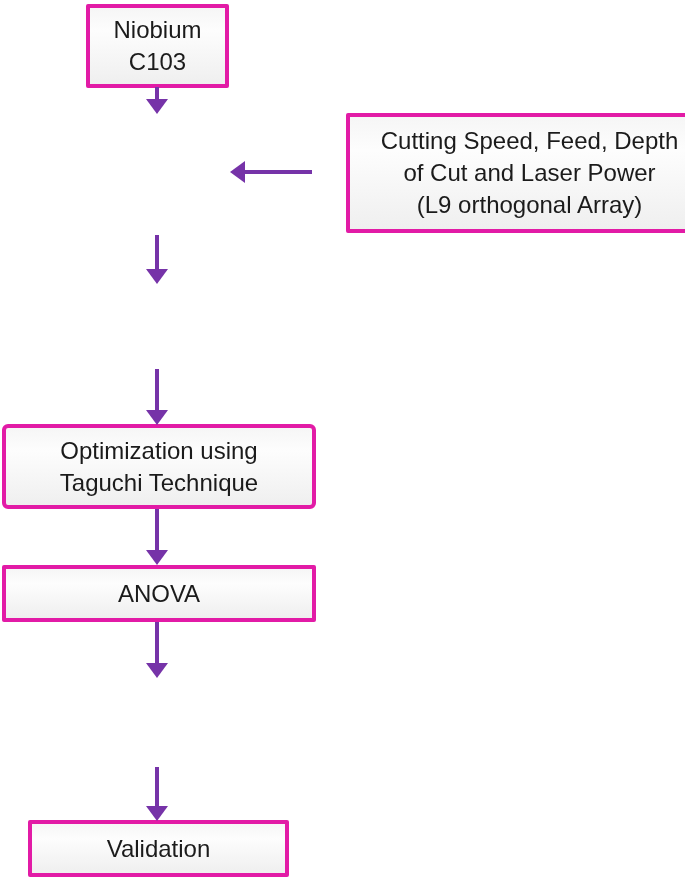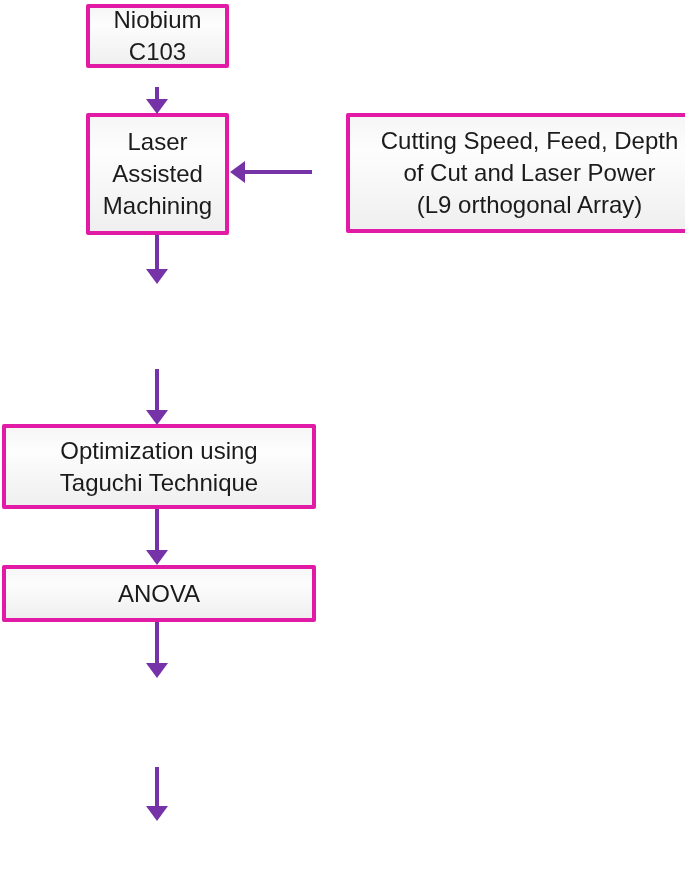--- a/index.html
+++ b/index.html
@@ -26,25 +26,25 @@
     background: linear-gradient(180deg, #f6f6f6 0%, #fdfdfd 30%, #efefef 100%);
     display: flex;
     align-items: center;
     justify-content: center;
     text-align: center;
     font-size: 24px;
     line-height: 1.32;
     white-space: pre-line;
   }
   
-  #n-niobium      { left: 86px;  top: 4px;   width: 143px; height: 64px;  }
+  #n-niobium      { left: 86px;  top: 4px;   width: 143px; height: 84px;  }
   #n-lam          { left: 86px;  top: 113px; width: 143px; height: 122px; }
   #n-params       { left: 312px; top: 113px; width: 367px; height: 120px; margin-left: 34px; }
   #n-outputs      { left: 2px;   top: 283px; width: 314px; height: 86px;  }
-  #n-optimization { left: 2px;   top: 424px; width: 314px; height: 85px;  }
+  #n-optimization { left: 2px;   top: 424px; width: 314px; height: 85px; border-radius: 6px;  }
   #n-anova        { left: 2px;   top: 565px; width: 314px; height: 57px;  }
   #n-regression   { left: 28px;  top: 677px; width: 263px; height: 90px;  }
   #n-validation   { left: 28px;  top: 820px; width: 261px; height: 57px;  }
 
   
   .arrow-v {
     position: absolute;
     width: 24px;
     display: flex;
     flex-direction: column;
@@ -83,43 +83,41 @@
 </head>
 <body>
 
 <div class="canvas">
 
   <div class="node" id="n-niobium">
     <span>Niobium
 C103</span>
   </div>
 
-  <div class="node" id="n-lam">
-    <span>Laser
-Assisted
-Machining</span>
-  </div>
 
   <div class="node" id="n-params">
     <span>Cutting Speed, Feed, Depth
 of Cut and Laser Power
 (L9 orthogonal Array)</span>
   </div>
 
 
   <div class="node" id="n-optimization">
     <span>Optimization using
 Taguchi Technique</span>
   </div>
 
   <div class="node" id="n-anova">
     <span>ANOVA</span>
   </div>
 
 
+  <div class="node" id="n-validation">
+    <span>Validation</span>
+  </div>
 
   <div class="arrow-v" id="a1">
     <div class="shaft"></div>
     <div class="head"></div>
   </div>
 
   <div class="arrow-h" id="ah">
     <div class="head"></div>
     <div class="shaft"></div>
   </div>

